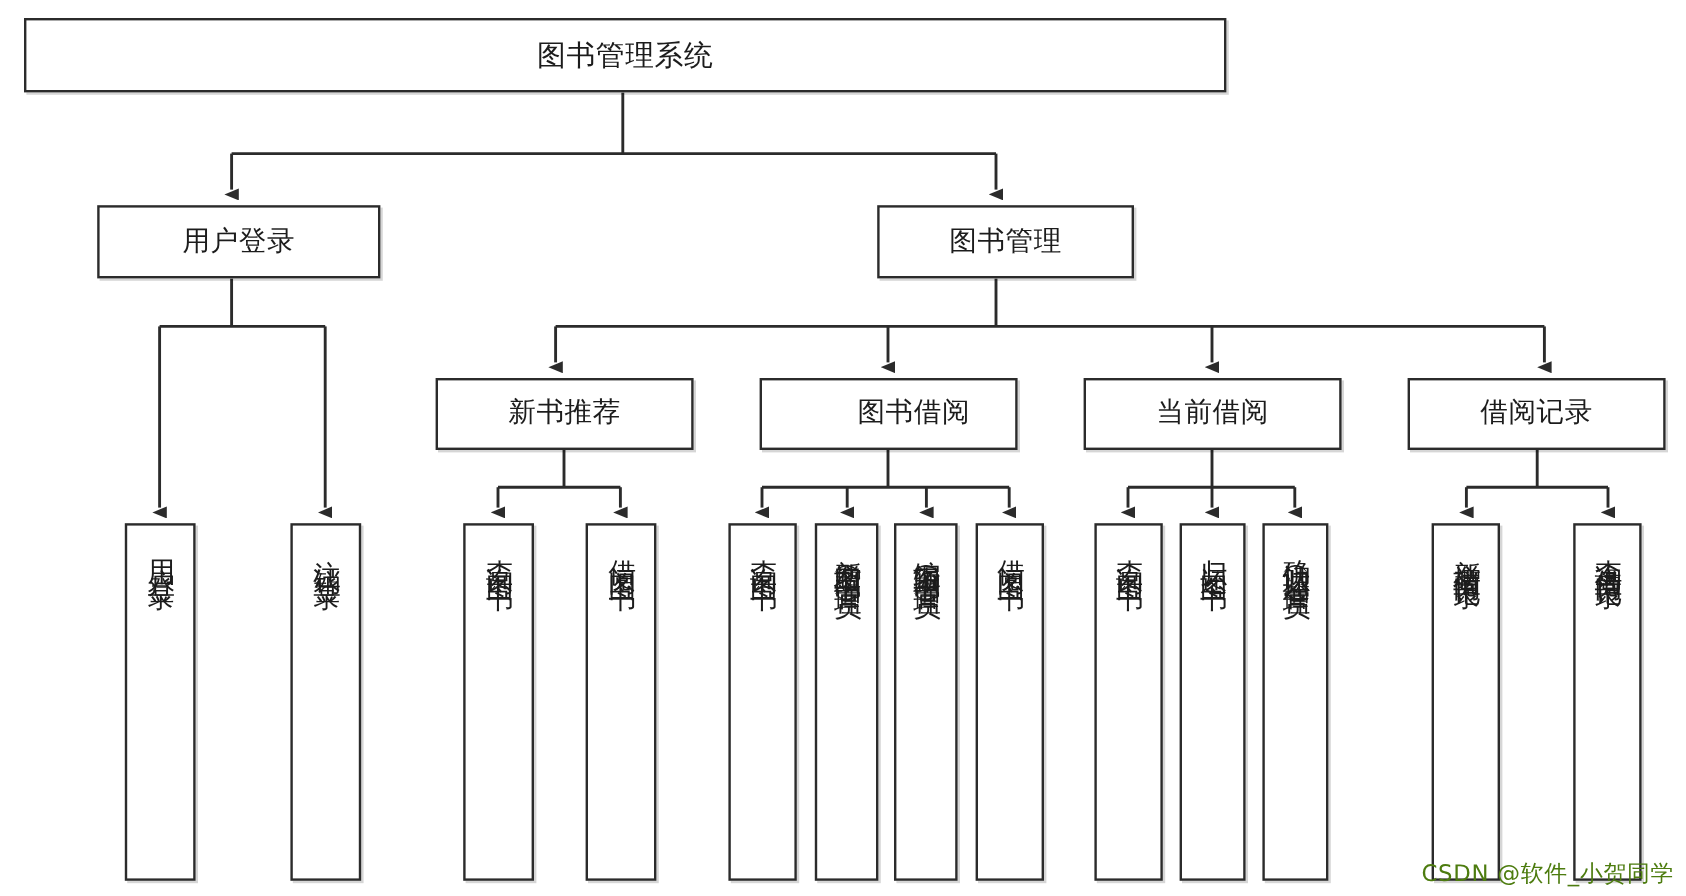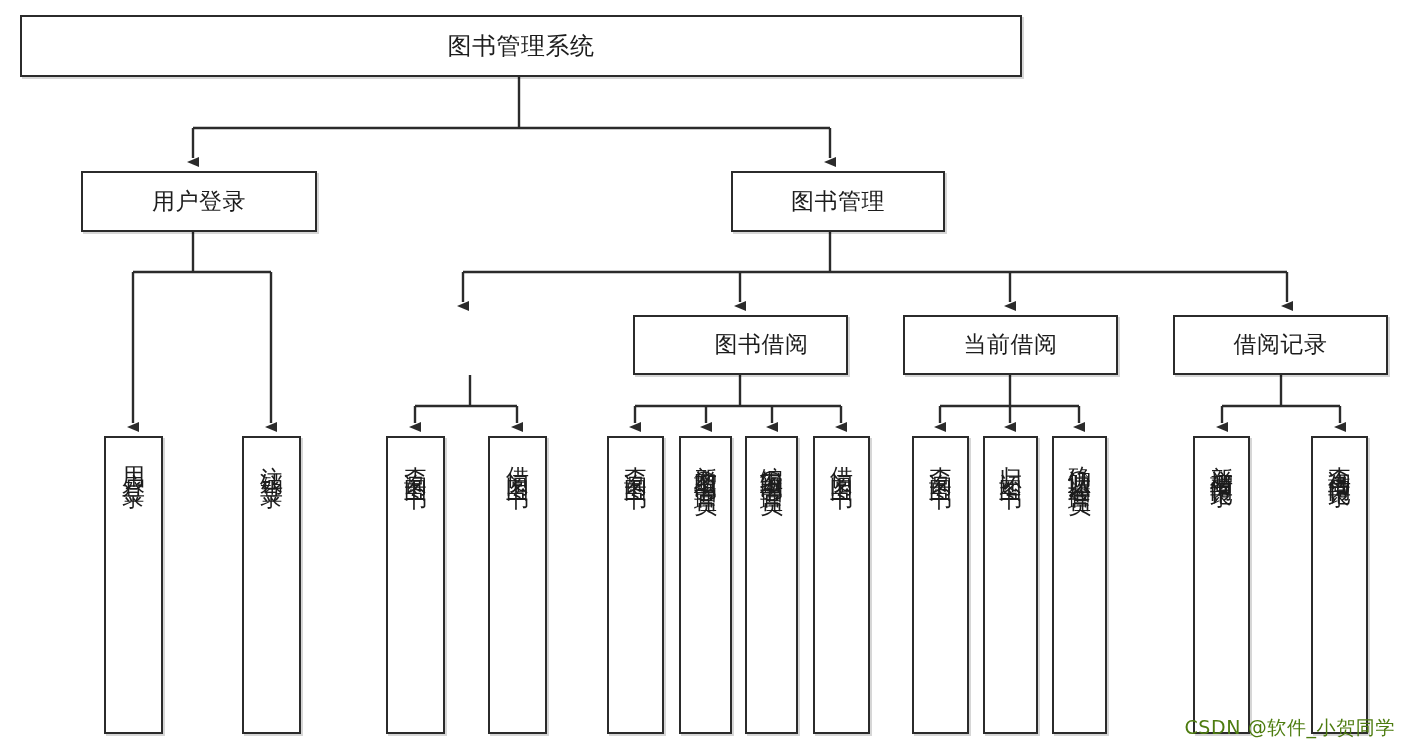--- a/index.html
+++ b/index.html
@@ -143,20 +143,23 @@
     <span class="label">图书管理系统</span>
   </div>
 
   <div class="node h" style="left:81px; top:171px; width:236px; height:61px;">
     <span class="label">用户登录</span>
   </div>
   <div class="node h" style="left:711px; top:171px; width:214px; height:61px;margin-left:20px;">
     <span class="label">图书管理</span>
   </div>
 
+  <div class="node h" style="left:363px; top:315px; width:215px; height:60px;">
+    <span class="label">新书推荐</span>
+  </div>
   <div class="node h" style="left:633px; top:315px; width:215px; height:60px;padding-left:42px;">
     <span class="label">图书借阅</span>
   </div>
   <div class="node h" style="left:1173px; top:315px; width:215px; height:60px;">
     <span class="label">借阅记录</span>
   </div>
   <div class="node h" style="left:903px; top:315px; width:215px; height:60px;">
     <span class="label">当前借阅</span>
   </div>
 

